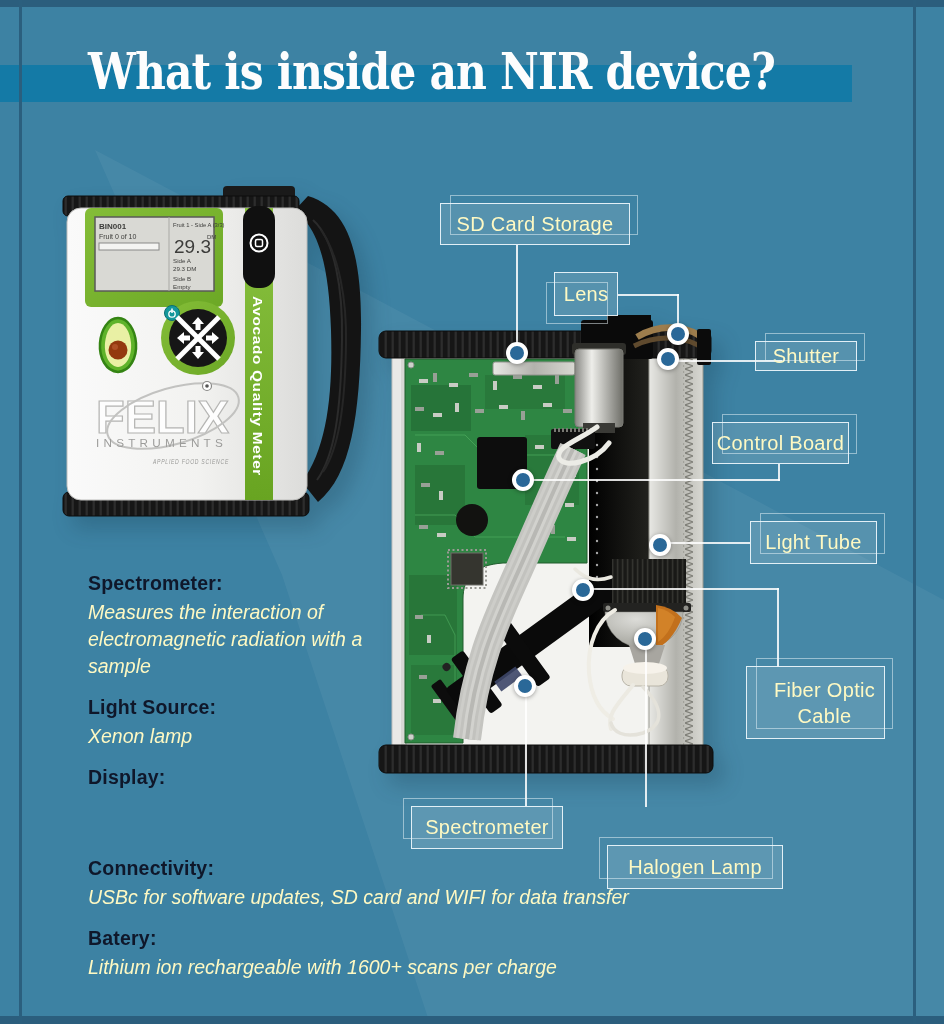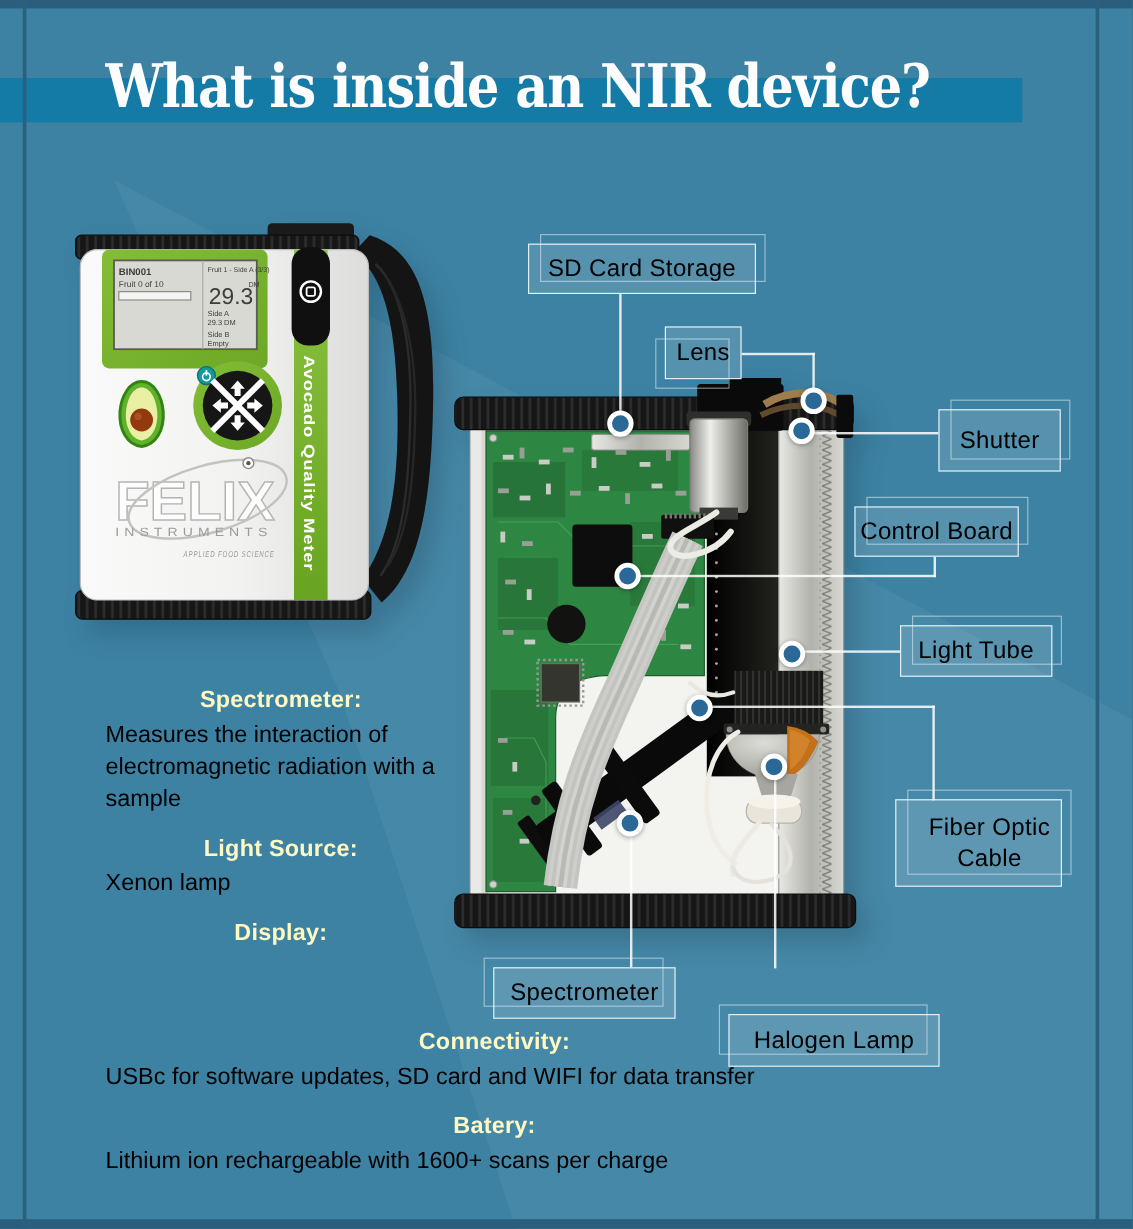--- a/index.html
+++ b/index.html
@@ -25,42 +25,42 @@
     left:88px;top:44px;margin:0;color:#fdfdfd;
     font-family:"DejaVu Serif",serif;font-weight:700;font-size:50px;line-height:1.1;
     transform:scaleX(0.85);transform-origin:left center;letter-spacing:-1px;white-space:nowrap;
   }
   
   .dev-svg{position:absolute;filter:drop-shadow(10px 12px 10px rgba(15,40,60,0.22));}
   
   .label{
     position:absolute;display:flex;align-items:center;justify-content:center;
     background:rgba(255,255,255,0.13);border:1.6px solid rgba(238,247,252,0.92);
-    color:#000000;font-size:20px;letter-spacing:0.3px;box-sizing:border-box;
+    color:#fef9c3;font-size:20px;letter-spacing:0.3px;box-sizing:border-box;
   }
   .label::before{
     content:"";position:absolute;width:100%;height:100%;box-sizing:border-box;
     border:1.4px solid rgba(238,247,252,0.5);pointer-events:none;
   }
   .g-ur::before{top:-9px;left:9px;}
   .g-ul::before{top:-9px;left:-9px;}
   .g-dl::before{top:9px;left:-9px;}
   .label-multi{justify-content:flex-start;padding-left:18px;line-height:26px;text-align:center;}
   
   .cline{position:absolute;background:rgba(255,255,255,0.85);}
   
   .marker{
     position:absolute;width:22px;height:22px;border-radius:50%;
     background:#2a6898;border:4.5px solid #ffffff;box-sizing:border-box;
     transform:translate(-50%,-50%);box-shadow:0 1px 4px rgba(0,0,0,0.35);
   }
   
   .specs{position:absolute;}
-  .spec-h{font-size:19.5px;font-weight:700;color:#fef9c3;letter-spacing:0.2px;margin:0 0 4px 0;text-align:center;}
-  .spec-b{font-size:19.5px;color:#000000;line-height:27px;margin:0 0 16px 0;}
+  .spec-h{font-size:19.5px;font-weight:700;color:#0f172a;letter-spacing:0.2px;margin:0 0 4px 0;}
+  .spec-b{font-size:19.5px;color:#fef9c3;line-height:27px;margin:0 0 16px 0;font-style:italic;}
   
   .scr-t{font-family:"Liberation Sans",sans-serif;fill:#3c3c3a;}
   .stripe-txt{font-family:"Liberation Sans",sans-serif;font-weight:700;font-size:12.5px;fill:#ffffff;letter-spacing:0.5px;}
   .logo-main{font-family:"Liberation Sans",sans-serif;font-weight:700;font-size:46px;fill:#fdfdfd;stroke:#b5b5b3;stroke-width:1.2px;}
   .logo-sub{font-family:"Liberation Sans",sans-serif;font-size:10px;fill:#9c9c9a;letter-spacing:3.6px;}
   .logo-tag{font-family:"Liberation Sans",sans-serif;font-style:italic;font-size:7.2px;fill:#9a9a98;letter-spacing:1px;}
 </style>
 </head>
 <body>
 
@@ -352,21 +352,21 @@
   <div class="marker" style="left:583px;top:590px"></div>
   <div class="marker" style="left:525px;top:686px"></div>
   <div class="marker" style="left:645px;top:639px"></div>
 
   <div class="label g-ur" style="left:440px;top:203px;width:190px;height:42px">
     <span>SD Card Storage</span>
   </div>
   <div class="label g-dl" style="left:554px;top:272px;width:64px;height:44px">
     <span>Lens</span>
   </div>
-  <div class="label g-ur" style="left:782px;top:341px;width:102px;height:52px">
+  <div class="label g-ur" style="left:755px;top:341px;width:102px;height:30px">
     <span>Shutter</span>
   </div>
   <div class="label g-ur" style="left:712px;top:422px;width:137px;height:42px">
     <span>Control Board</span>
   </div>
   <div class="label g-ur" style="left:750px;top:521px;width:127px;height:43px">
     <span>Light Tube</span>
   </div>
   <div class="label g-ur label-multi" style="left:746px;top:666px;width:139px;height:73px">
     <span>Fiber Optic Cable</span>

